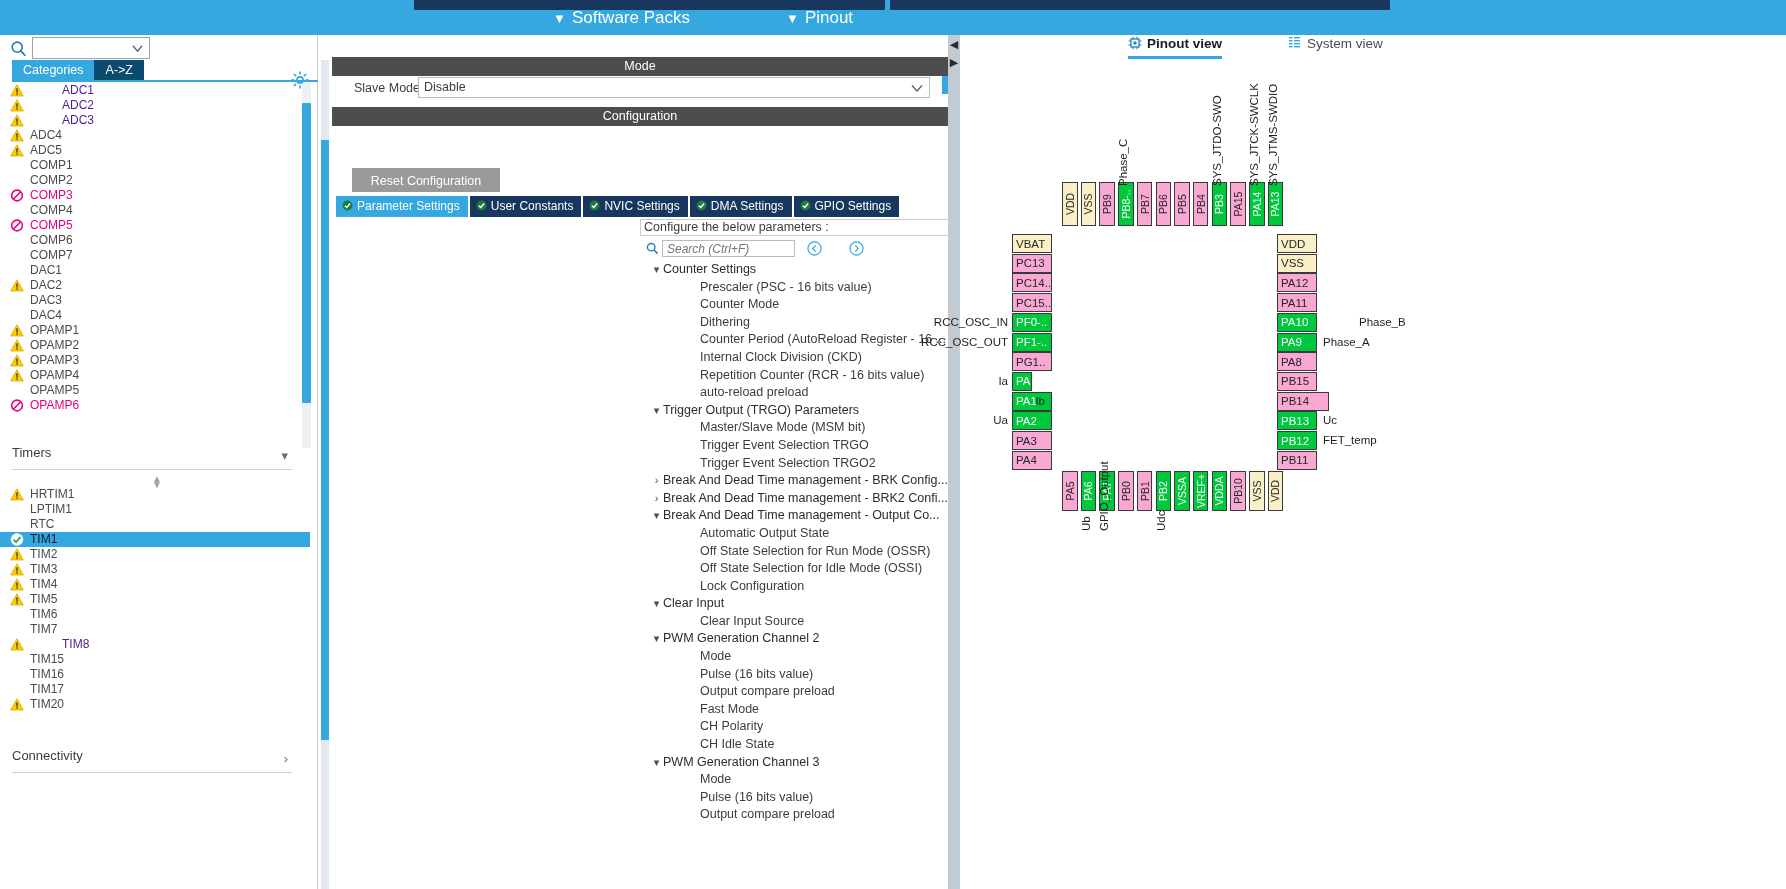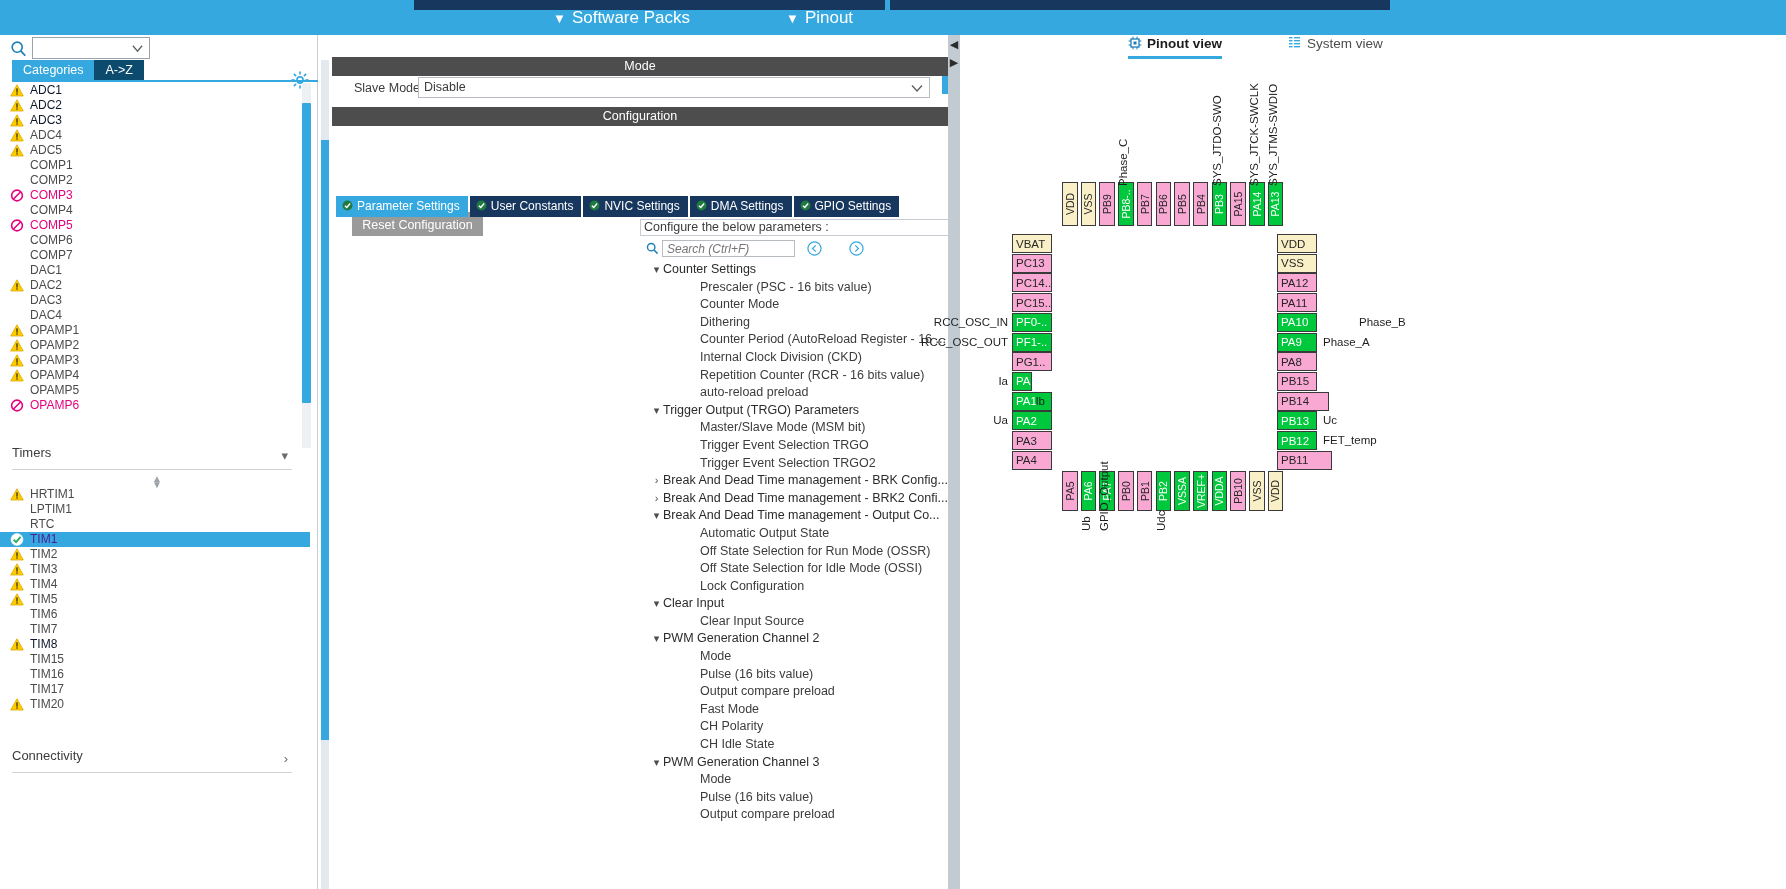--- a/index.html
+++ b/index.html
@@ -76,23 +76,23 @@
   .periph-row {
     position: relative; height: 15px; line-height: 15px;
     padding-left: 30px; font-size: 12px; color: #4b4b4b;
     white-space: nowrap;
   }
   .periph-row.sel { background: #35a8e0; color: #ffffff; }
   .periph-row .badge {
     position: absolute; left: 10px; top: 1px; width: 14px; height: 13px;
   }
   .periph-row .lbl { display: inline-block; }
-  .periph-row .lbl.green { color: #0f172a; }
+  .periph-row .lbl.green { color: #4c1d95; margin-left: 32px; }
   .periph-row .lbl.pink { color: #e6007e; }
-  .periph-row.sel .lbl { color: #4c1d95; }
+  .periph-row.sel .lbl { color: #0f172a; }
 
   .side-scrollbar {
     position: absolute; left: 302px; top: 48px; width: 9px; height: 365px;
     background: #eef1f3;
   }
   .side-scrollbar .thumb {
     position: absolute; left: 0; top: 20px; width: 9px; height: 300px;
     background: #35a8e0; border-radius: 1px;
   }
 
@@ -153,24 +153,24 @@
     border: 1px solid #b6bcc2; background: #ffffff;
     font-size: 12.5px; color: #3c3c3c; line-height: 19px; padding-left: 5px;
   }
   .slave-combo .arr { position: absolute; right: 6px; top: 4px; }
   .cfg-scroll-dot {
     position: absolute; left: 624px; top: 41px; width: 9px; height: 18px;
     background: #35a8e0;
   }
 
   .reset-btn {
-    position: absolute; left: 34px; top: 133px; width: 131px; height: 24px;
+    position: absolute; left: 34px; top: 133px; width: 148px; height: 24px;
     background: #9a9a9a; color: #ffffff; border: 0;
     font-size: 12.5px; font-family: "Liberation Sans", sans-serif;
-    text-align: center; line-height: 24px; cursor: pointer; margin-top: 44px;
+    text-align: center; line-height: 24px; cursor: pointer;
   }
 
   .cfgtabs {
     position: absolute; left: 18px; top: 161px; height: 21px;
     white-space: nowrap;
   }
   .cfgtab {
     display: inline-block; height: 21px; line-height: 21px;
     background: #17375e; color: #ffffff; font-size: 12px;
     padding: 0 8px 0 6px; margin-right: 2px; vertical-align: top;
@@ -812,21 +812,21 @@
           <span class="th">PB14</span>
         </div>
         <div class="pin h green" style="left:317px; top:348.29999999999995px; width:40px;">
           <span class="th">PB13</span>
         </div>
         <div class="siglabel" style="left:363px; top:351.29999999999995px;">Uc</div>
         <div class="pin h green" style="left:317px; top:368px; width:40px;">
           <span class="th">PB12</span>
         </div>
         <div class="siglabel" style="left:363px; top:371px;">FET_temp</div>
-        <div class="pin h gray" style="left:317px; top:387.7px; width:55px;">
+        <div class="pin h gray" style="left:317px; top:387.7px; width:40px;">
           <span class="th">PB11</span>
         </div>
         <div class="pin v gray" style="left:102px; top:408px; width:15.5px; height:40px;">
           <span class="tv">PA5</span>
         </div>
         <div class="pin v green" style="left:120.7px; top:408px; width:15.5px; height:40px;">
           <span class="tv">PA6</span>
         </div>
         <div class="siglabel vert" style="left:131.7px; top:456px;">Ub</div>
         <div class="pin v green" style="left:139.4px; top:408px; width:15.5px; height:40px;">

